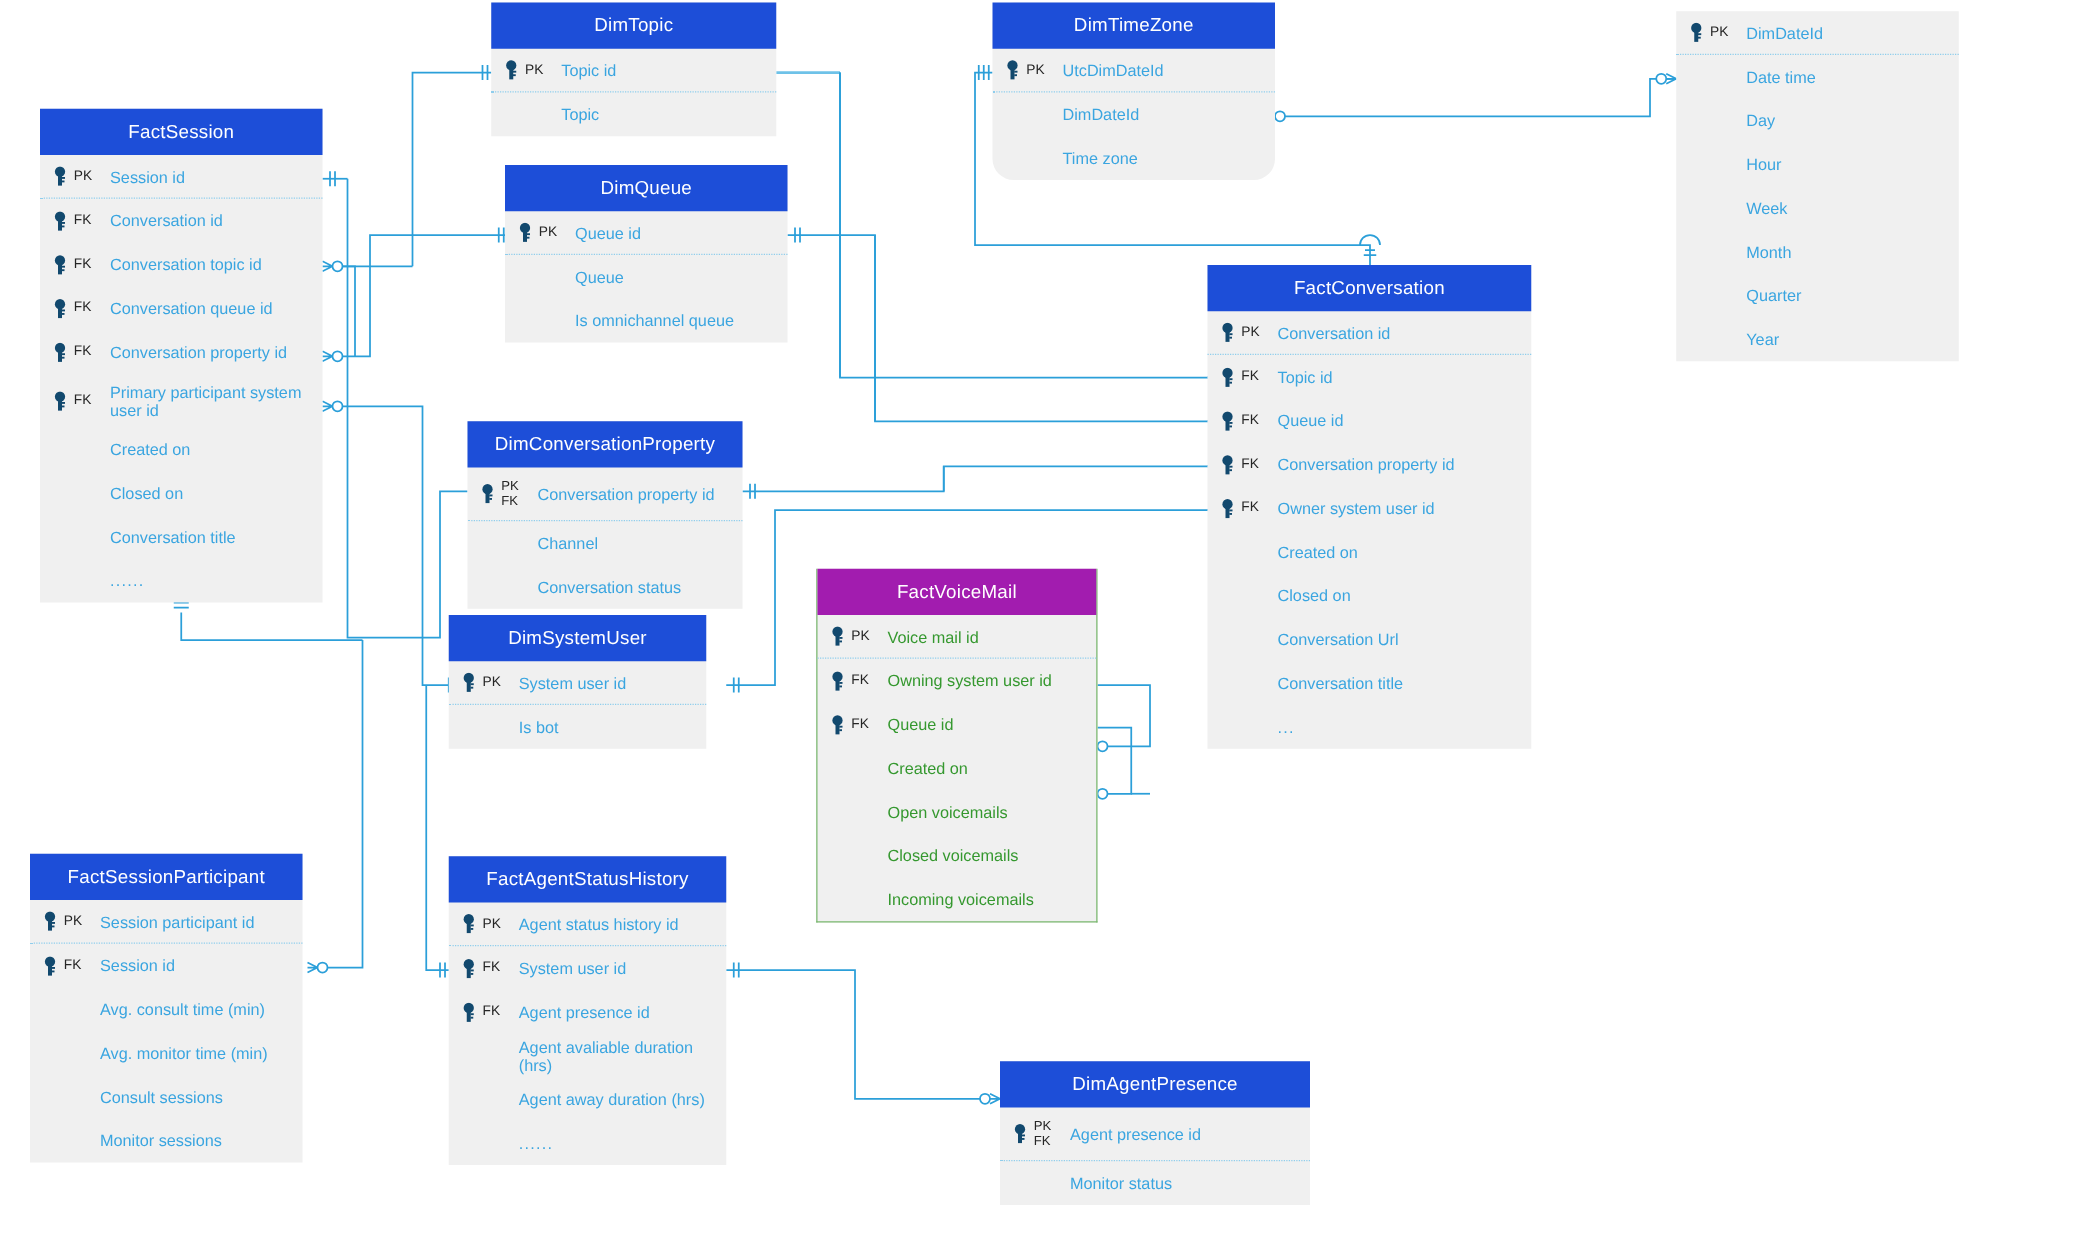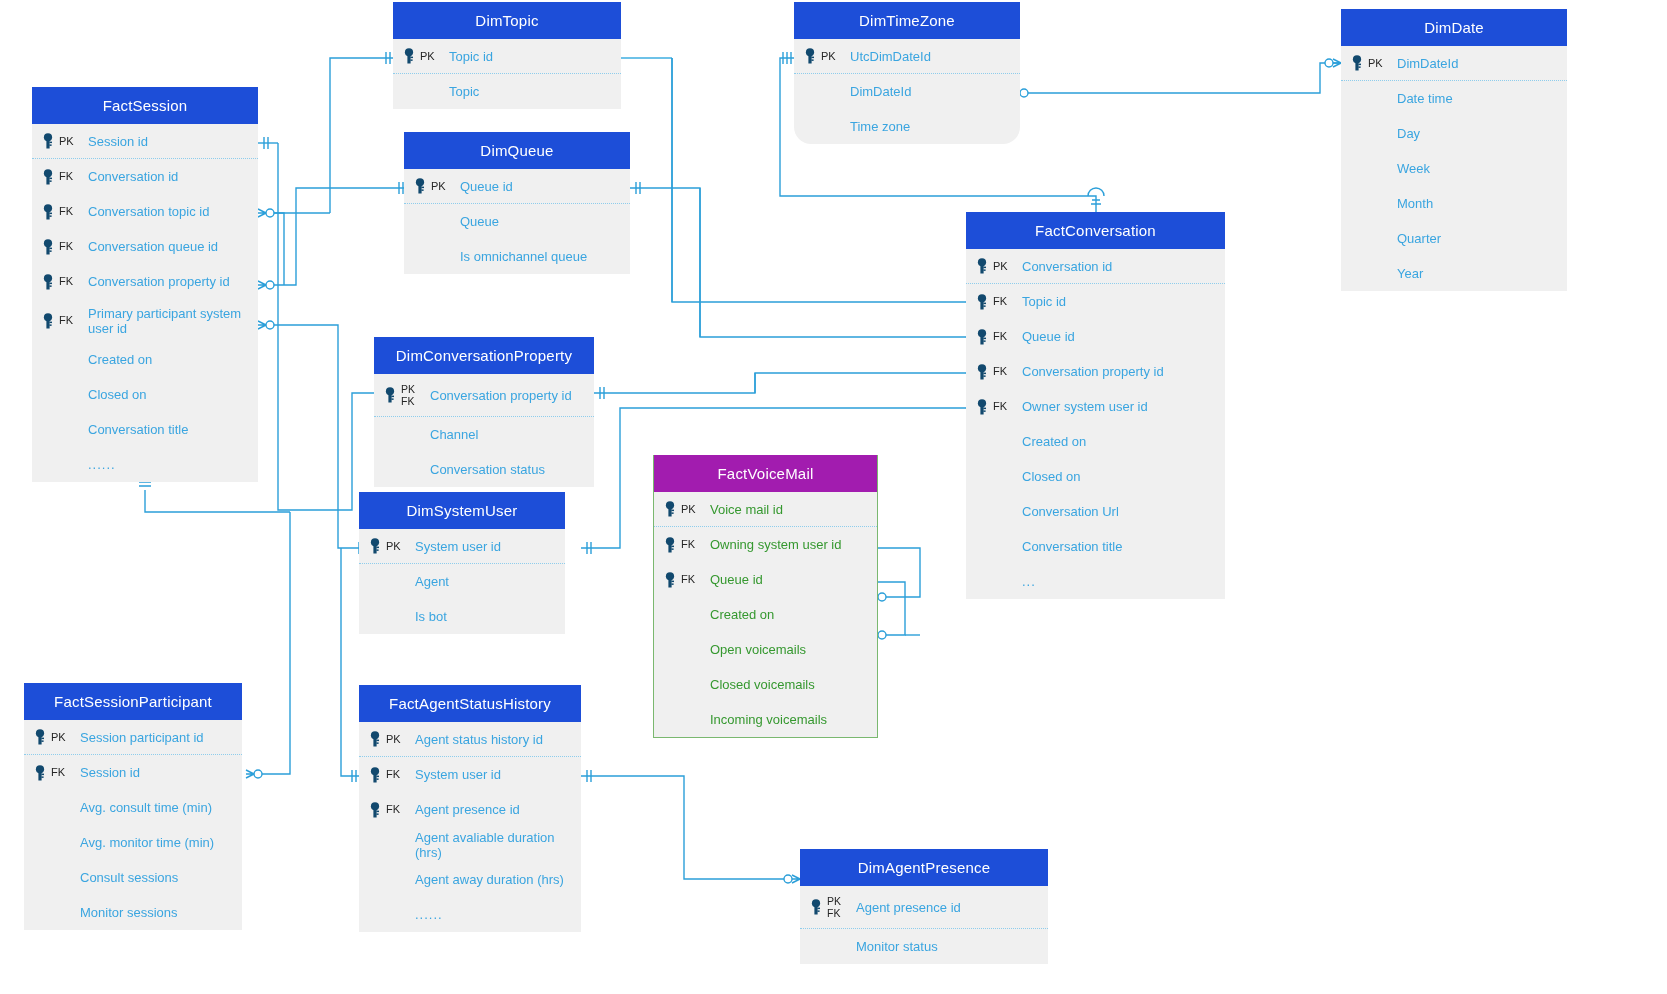--- a/index.html
+++ b/index.html
@@ -421,21 +421,20 @@
             </svg>
           </span>
           <span class="kt">
             <span></span>
           </span>
           <span class="fname">Time zone</span>
         </div>
       </div>
     </div>
     <div class="entity blue" style="left: 1341px; top: 9px; width: 226px;">
-      <div class="hdr">DimDate</div>
       <div class="rows">
         <div class="row pk-sep">
           <span class="keycol">
             <svg class="keysvg" width="12" height="16" viewBox="0 0 12 16" xmlns="http://www.w3.org/2000/svg">
               <circle cx="5" cy="4.3" r="4.1" fill="#12496e"></circle>
               <rect x="3.4" y="6.5" width="3.2" height="9" fill="#12496e"></rect>
               <rect x="6.4" y="8.6" width="2.6" height="1.5" fill="#12496e"></rect>
               <rect x="6.4" y="11.4" width="2.2" height="1.5" fill="#12496e"></rect>
             </svg>
           </span>
@@ -464,20 +463,34 @@
               <circle cx="5" cy="4.3" r="4.1" fill="#12496e"></circle>
               <rect x="3.4" y="6.5" width="3.2" height="9" fill="#12496e"></rect>
               <rect x="6.4" y="8.6" width="2.6" height="1.5" fill="#12496e"></rect>
               <rect x="6.4" y="11.4" width="2.2" height="1.5" fill="#12496e"></rect>
             </svg>
           </span>
           <span class="kt">
             <span></span>
           </span>
           <span class="fname">Day</span>
+        </div>
+        <div class="row nokey">
+          <span class="keycol">
+            <svg class="keysvg" width="12" height="16" viewBox="0 0 12 16" xmlns="http://www.w3.org/2000/svg">
+              <circle cx="5" cy="4.3" r="4.1" fill="#12496e"></circle>
+              <rect x="3.4" y="6.5" width="3.2" height="9" fill="#12496e"></rect>
+              <rect x="6.4" y="8.6" width="2.6" height="1.5" fill="#12496e"></rect>
+              <rect x="6.4" y="11.4" width="2.2" height="1.5" fill="#12496e"></rect>
+            </svg>
+          </span>
+          <span class="kt">
+            <span></span>
+          </span>
+          <span class="fname">Hour</span>
         </div>
         <div class="row nokey">
           <span class="keycol">
             <svg class="keysvg" width="12" height="16" viewBox="0 0 12 16" xmlns="http://www.w3.org/2000/svg">
               <circle cx="5" cy="4.3" r="4.1" fill="#12496e"></circle>
               <rect x="3.4" y="6.5" width="3.2" height="9" fill="#12496e"></rect>
               <rect x="6.4" y="8.6" width="2.6" height="1.5" fill="#12496e"></rect>
               <rect x="6.4" y="11.4" width="2.2" height="1.5" fill="#12496e"></rect>
             </svg>
           </span>
@@ -745,34 +758,20 @@
             <svg class="keysvg" width="12" height="16" viewBox="0 0 12 16" xmlns="http://www.w3.org/2000/svg">
               <circle cx="5" cy="4.3" r="4.1" fill="#12496e"></circle>
               <rect x="3.4" y="6.5" width="3.2" height="9" fill="#12496e"></rect>
               <rect x="6.4" y="8.6" width="2.6" height="1.5" fill="#12496e"></rect>
               <rect x="6.4" y="11.4" width="2.2" height="1.5" fill="#12496e"></rect>
             </svg>
           </span>
           <span class="kt">
             <span></span>
           </span>
-          <span class="fname">Agent</span>
-        </div>
-        <div class="row nokey">
-          <span class="keycol">
-            <svg class="keysvg" width="12" height="16" viewBox="0 0 12 16" xmlns="http://www.w3.org/2000/svg">
-              <circle cx="5" cy="4.3" r="4.1" fill="#12496e"></circle>
-              <rect x="3.4" y="6.5" width="3.2" height="9" fill="#12496e"></rect>
-              <rect x="6.4" y="8.6" width="2.6" height="1.5" fill="#12496e"></rect>
-              <rect x="6.4" y="11.4" width="2.2" height="1.5" fill="#12496e"></rect>
-            </svg>
-          </span>
-          <span class="kt">
-            <span></span>
-          </span>
           <span class="fname">Is bot</span>
         </div>
       </div>
     </div>
     <div class="entity green" style="left: 653px; top: 455px; width: 225px;">
       <div class="hdr">FactVoiceMail</div>
       <div class="rows">
         <div class="row pk-sep">
           <span class="keycol">
             <svg class="keysvg" width="12" height="16" viewBox="0 0 12 16" xmlns="http://www.w3.org/2000/svg">

